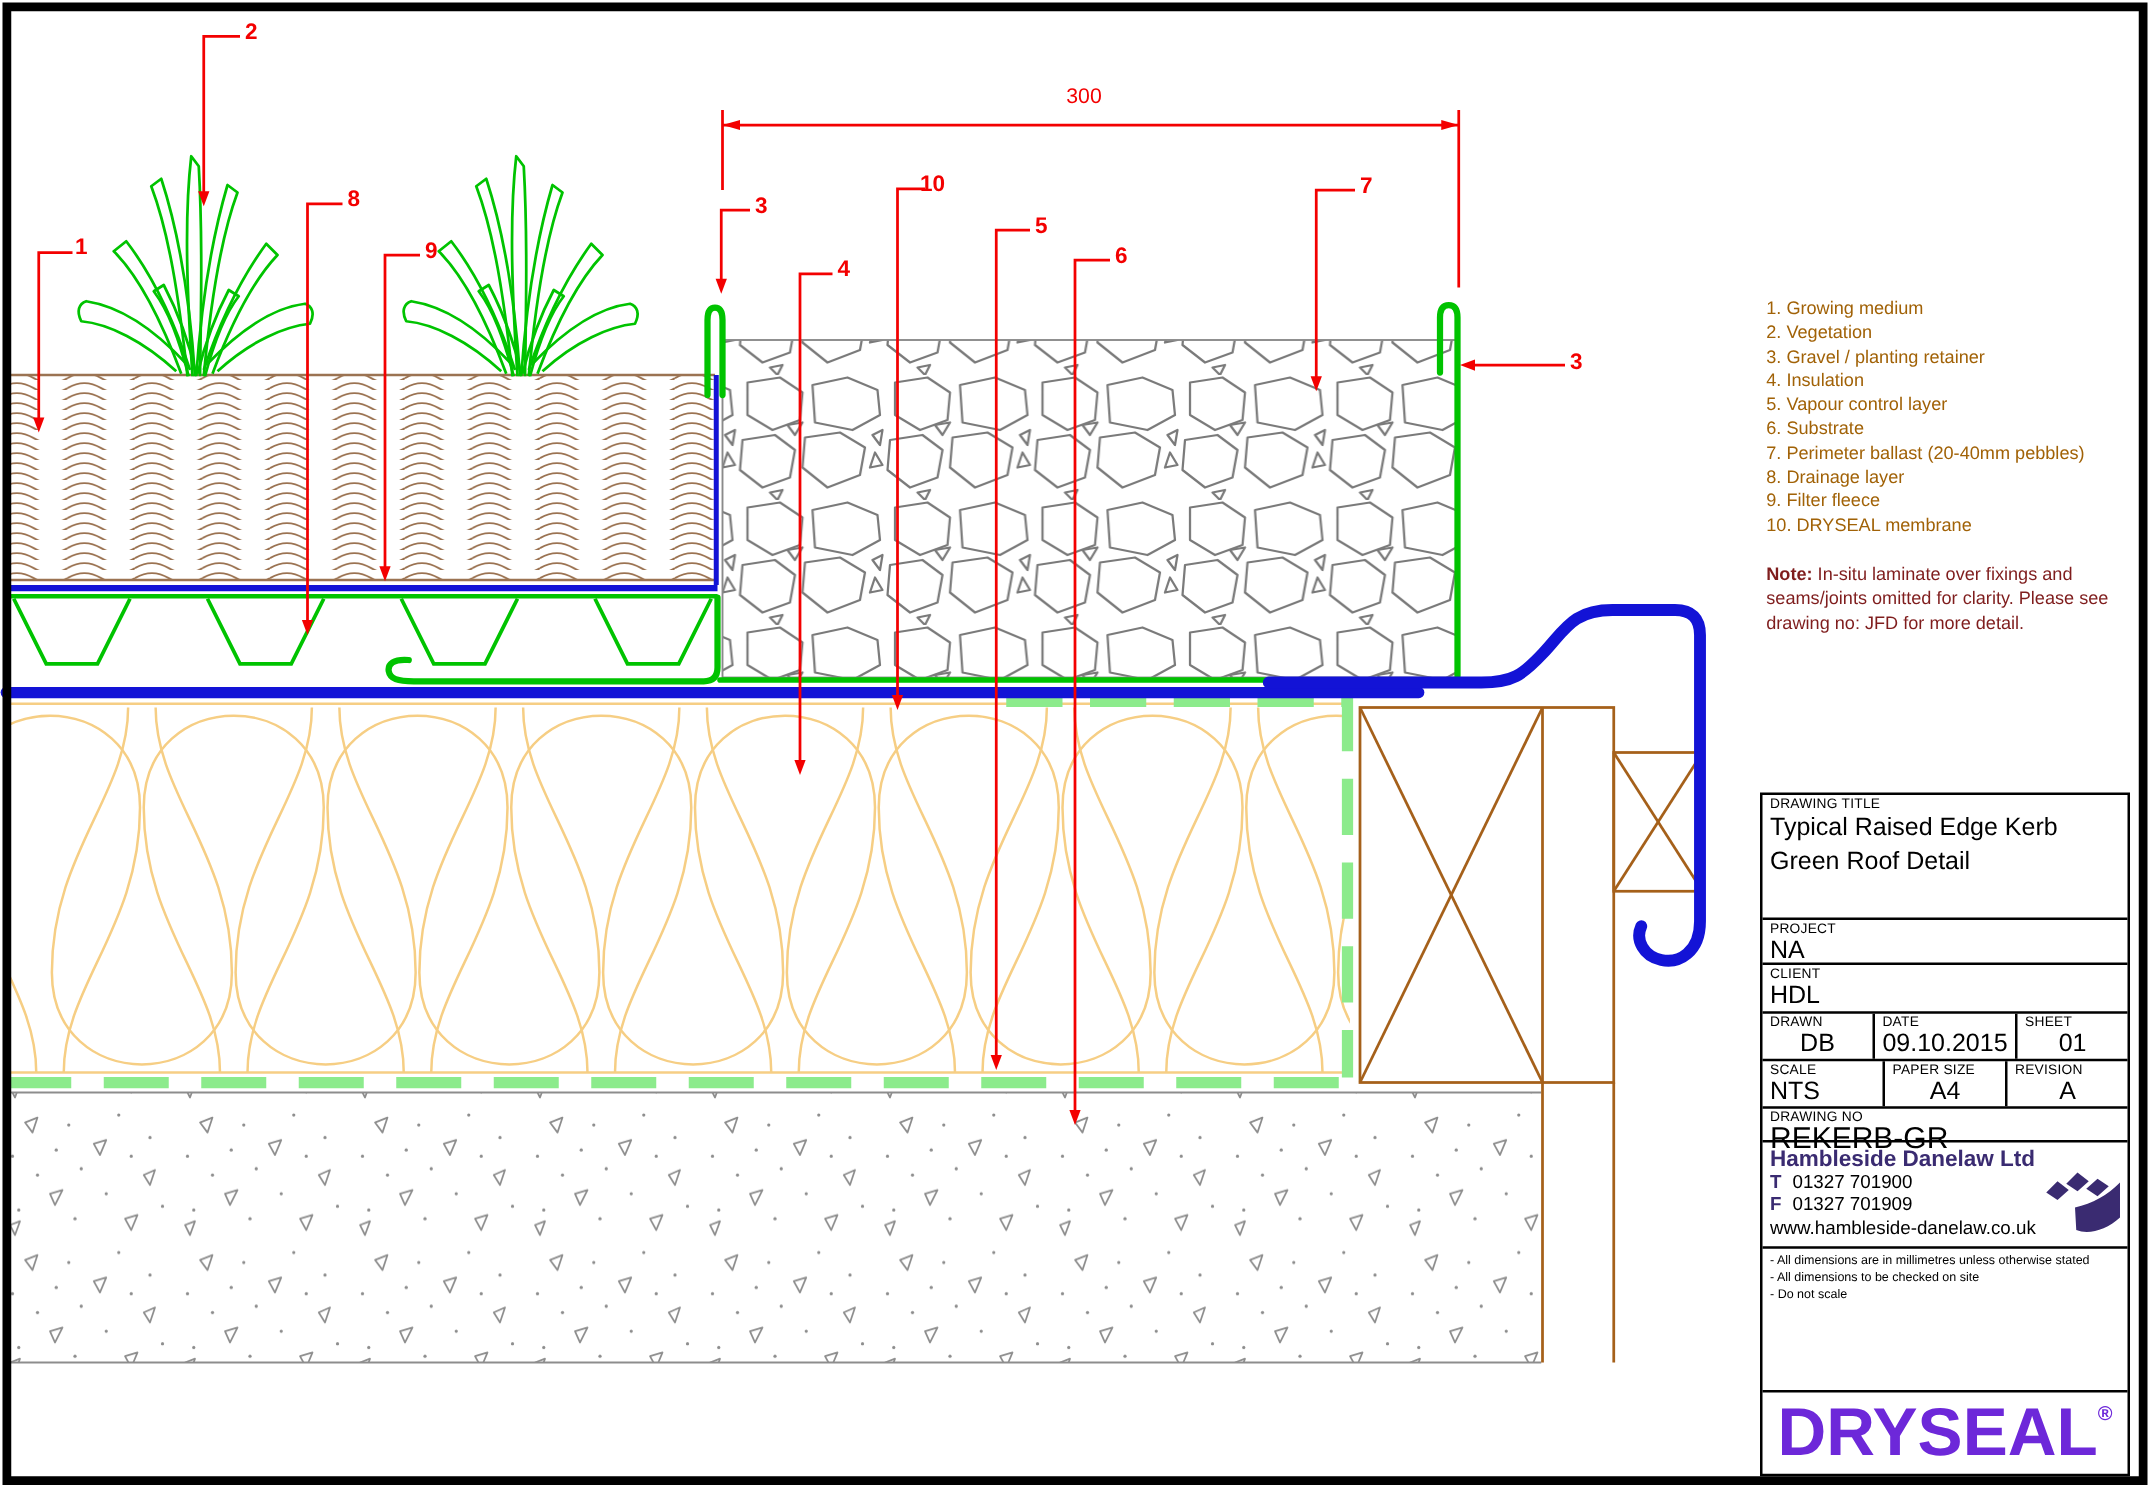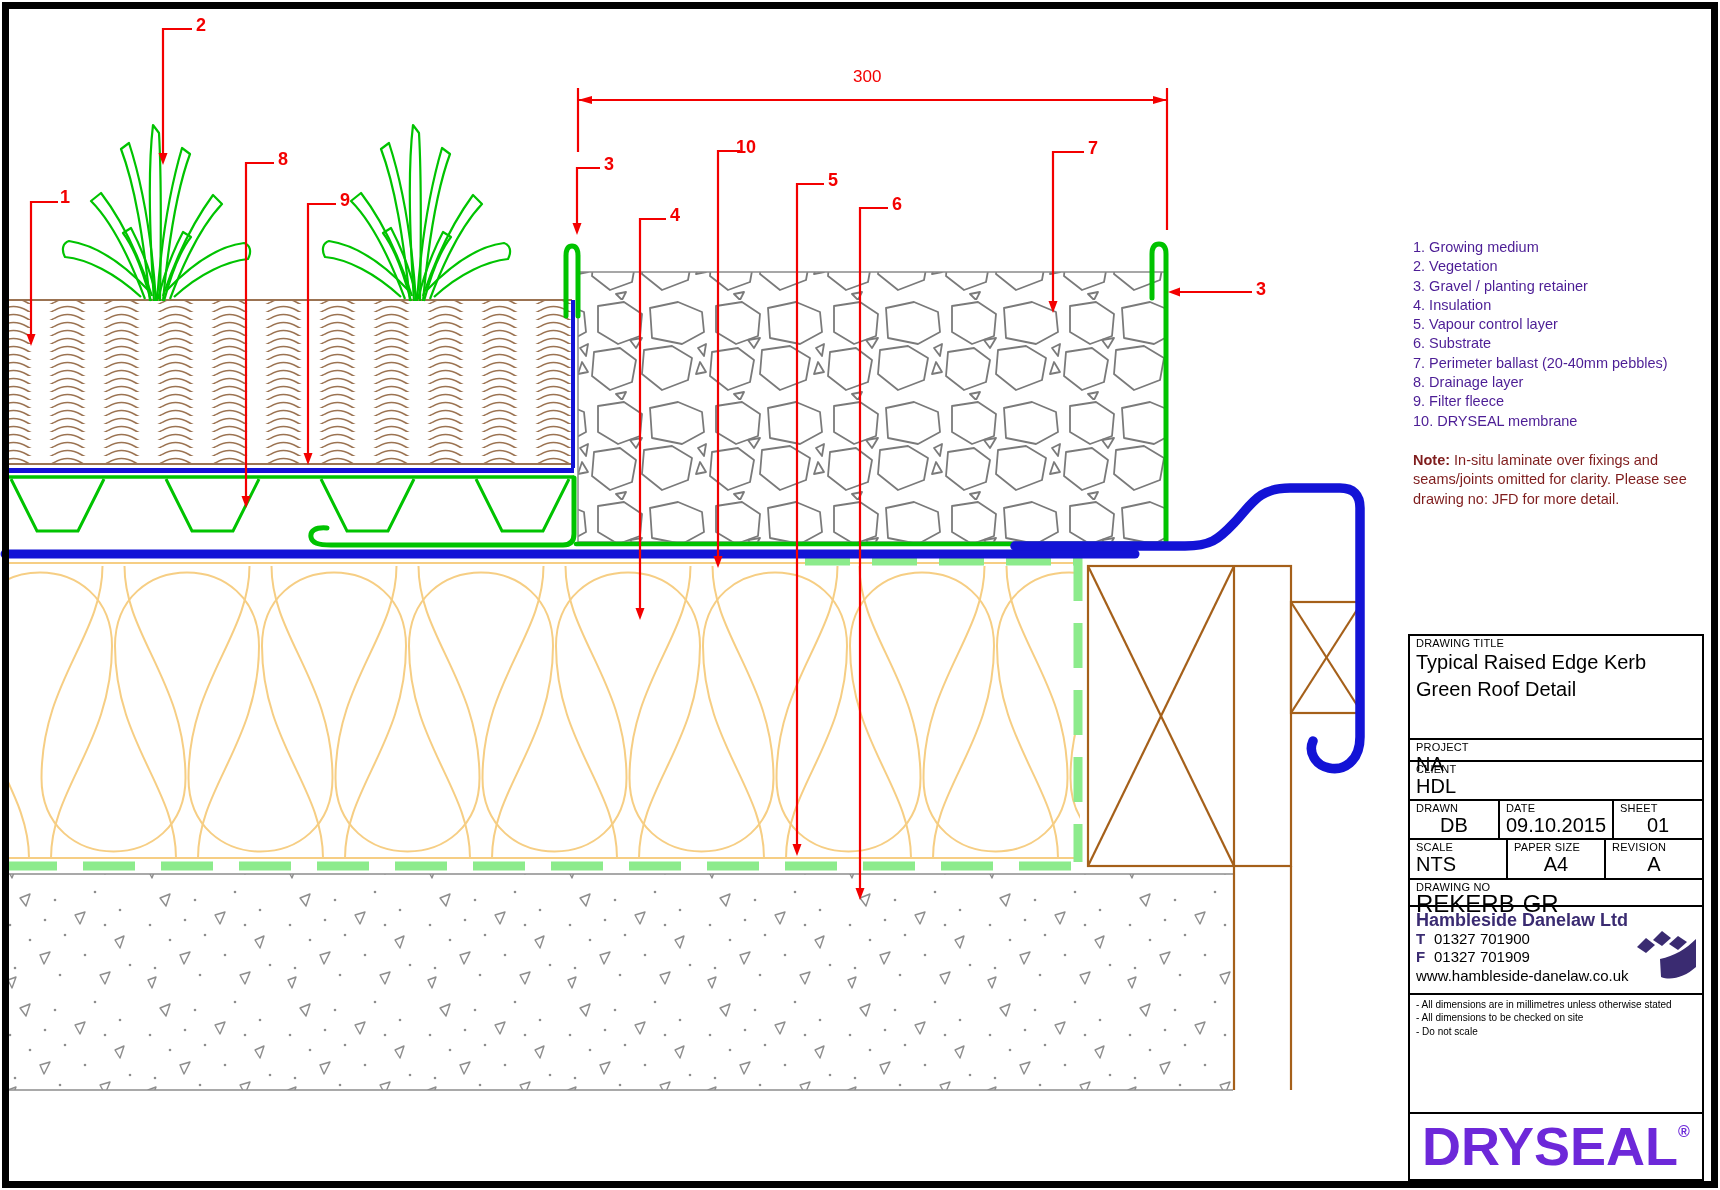--- a/index.html
+++ b/index.html
@@ -6,34 +6,34 @@
   .page{position:relative;width:1720px;height:1190px;background:#fff;
         font-family:"Liberation Sans",sans-serif;overflow:hidden;}
   .sheet-border{position:absolute;inset:2px;border:7px solid #000;pointer-events:none;z-index:30;}
   .art{position:absolute;left:0;top:0;width:1720px;height:1190px;z-index:5;}
 
   
   .co{position:absolute;color:#F30000;font-weight:bold;font-size:18px;line-height:1;z-index:10;}
   .dim{position:absolute;color:#F30000;font-size:17px;line-height:1;z-index:10;}
 
   
-  .legend{position:absolute;left:1413px;top:238px;z-index:10;color:#4c1d95;font-size:14.5px;line-height:19.3px;}
+  .legend{position:absolute;left:1413px;top:238px;z-index:10;color:#a16207;font-size:14.5px;line-height:19.3px;}
   .legend div{white-space:nowrap;}
   .note{position:absolute;left:1413px;top:451px;width:300px;z-index:10;color:#7f1d1d;
         font-size:14.5px;line-height:19.3px;}
 
   
   .tblock{position:absolute;left:1408px;top:634px;width:296px;height:547px;border:2px solid #000;
           background:#fff;z-index:20;display:flex;flex-direction:column;box-sizing:border-box;color:#000;}
   .tb-row{border-bottom:2px solid #000;padding:1px 6px 2px 6px;box-sizing:border-box;}
   .tb-label{font-size:11px;letter-spacing:.2px;}
   .tb-value{font-size:20px;line-height:22px;}
   .tb-title{height:105px;}
   .tb-title .tb-value{line-height:27px;}
-  .tb-proj{height:22px;}
+  .tb-proj{height:36px;}
   .tb-client{height:39px;}
   .tb-trio{height:39px;display:flex;padding:0;}
   .tb-trio2{height:40px;display:flex;padding:0;}
   .tb-cell{flex:1;padding:1px 6px;box-sizing:border-box;}
   .tb-cell + .tb-cell{border-left:2px solid #000;}
   .tb-center{text-align:center;}
   .tb-dno{height:27px;}
   .tb-dno .tb-value{font-size:24px;}
   .tb-co{height:89px;position:relative;padding-top:3px;}
   .co-name{font-size:18px;font-weight:bold;color:#3A2B71;line-height:20px;}

